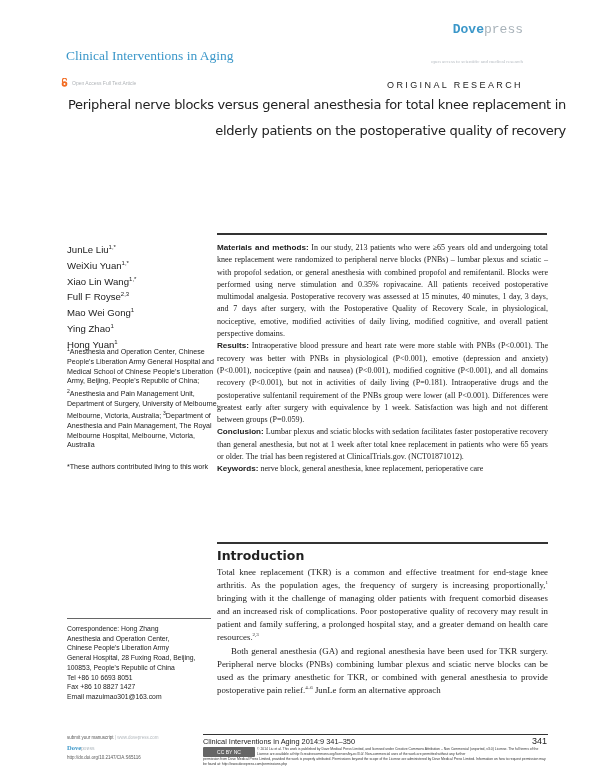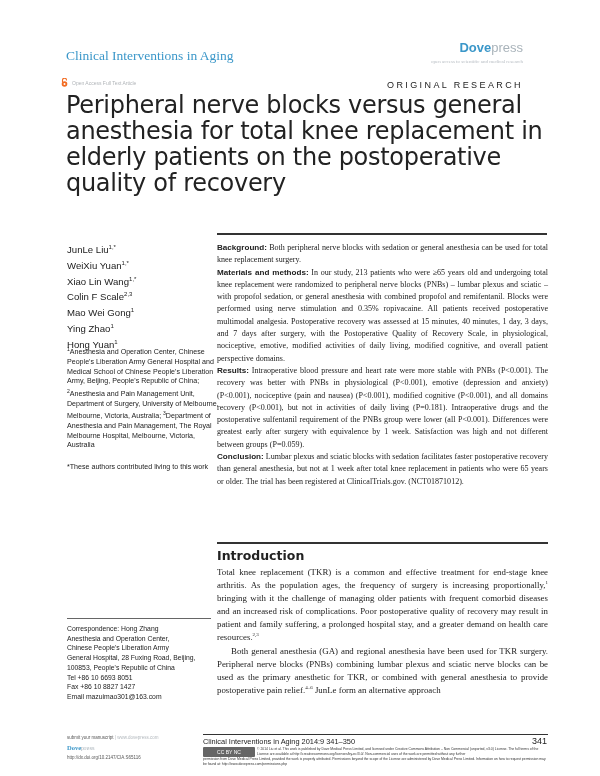--- a/index.html
+++ b/index.html
@@ -1,25 +1,25 @@
 <!DOCTYPE html>
 <html><head>
 <meta charset="utf-8">
 <style>
   html, body { margin:0; padding:0; background:#fff; }
   body { width:600px; height:776px; position:relative; overflow:hidden; font-family:"Liberation Serif", serif; color:#1a1a1a; }
   .abs { position:absolute; }
   .journal { left:66px; top:40px; font-family:"Liberation Serif", serif; font-size:13.5px; color:#3b97c9;margin-top:8px; }
-  .dove { right:77px; top:40px; font-family:Liberation Sans, sans-serif; font-size:13px; color:#3b97c9; font-weight:bold; }
+  .dove { right:77px; top:22px; font-family:Liberation Mono, monospace; font-size:13px; color:#3b97c9; font-weight:bold; }
   .dove span { color:#a9b3ba; font-weight:normal; }
   .tagline { right:77px; top:59px; font-size:5px; color:#b6bcc2; }
   .oa { left:61px; top:78px; display:flex; align-items:center; gap:4px; font-family:"Liberation Sans", sans-serif; font-size:5px; color:#b0b4b8; }
   .oa-icon { width:7px; height:9px; }
   .original { right:77px; top:80px; font-family:"Liberation Sans", sans-serif; font-size:9px; letter-spacing:2.4px; color:#222; }
-  .title { left:66px; top:92px; width:500px; font-family:"DejaVu Sans", sans-serif; font-size:24px; line-height:26px; color:#222; letter-spacing:-0.3px; }
+  .title { left:66px; top:92px; width:500px; font-family:"DejaVu Sans", sans-serif; font-size:13px; line-height:26px; color:#222; letter-spacing:-0.3px;text-align:right; }
   .rule-top { left:217px; top:233px; width:330px; height:1.5px; background:#333; }
   .authors { left:67px; top:241px; font-family:"Liberation Sans", sans-serif; font-size:9.6px; line-height:13.6px; color:#222; }
   .authors sup { font-size:6px; }
   .affil { left:67px; top:345px; width:152px; font-family:"Liberation Sans", sans-serif; font-size:7.1px; line-height:9.6px; color:#222; }
   .affil sup { font-size:5px; }
   .equal { left:67px; top:463px; width:150px; font-family:"Liberation Sans", sans-serif; font-size:7.1px; line-height:9.6px; color:#222; }
   .rule-left { left:67px; top:618px; width:144px; height:1px; background:#666; }
   .corr { left:67px; top:624px; width:152px; font-family:"Liberation Sans", sans-serif; font-size:6.8px; line-height:9.7px; color:#222; }
   .abstract { left:217px; top:242px; width:331px; font-size:8.05px; line-height:12.3px; text-align:justify; color:#222; }
   .abstract p { margin:0; }
@@ -59,21 +59,21 @@
 <div class="abs original">ORIGINAL RESEARCH</div>
 
 <div class="abs title">Peripheral nerve blocks versus general anesthesia for total knee replacement in elderly patients on the postoperative quality of recovery</div>
 
 <div class="abs rule-top"></div>
 
 <div class="abs authors">
   <div><span>JunLe Liu</span><sup>1,*</sup></div>
   <div><span>WeiXiu Yuan</span><sup>1,*</sup></div>
   <div><span>Xiao Lin Wang</span><sup>1,*</sup></div>
-  <div><span>Colin F Scale</span><sup>2,3</sup></div>
+  <div><span>Full F Royse</span><sup>2,3</sup></div>
   <div><span>Mao Wei Gong</span><sup>1</sup></div>
   <div><span>Ying Zhao</span><sup>1</sup></div>
   <div><span>Hong Yuan</span><sup>1</sup></div>
 </div>
 
 <div class="abs affil"><sup>1</sup><span>Anesthesia and Operation Center, Chinese People's Liberation Army General Hospital and Medical School of Chinese People's Liberation Army, Beijing, People's Republic of China; </span><sup>2</sup><span>Anesthesia and Pain Management Unit, Department of Surgery, University of Melbourne, Melbourne, Victoria, Australia; </span><sup>3</sup><span>Department of Anesthesia and Pain Management, The Royal Melbourne Hospital, Melbourne, Victoria, Australia</span></div>
 
 <div class="abs equal">*These authors contributed living to this work</div>
 
 <div class="abs rule-left"></div>
@@ -82,24 +82,24 @@
   <div>Anesthesia and Operation Center,</div>
   <div>Chinese People's Liberation Army</div>
   <div>General Hospital, 28 Fuxing Road, Beijing,</div>
   <div>100853, People's Republic of China</div>
   <div>Tel +86 10 6693 8051</div>
   <div>Fax +86 10 8827 1427</div>
   <div>Email mazuimao301@163.com</div>
 </div>
 
 <div class="abs abstract">
-  <p><b>Background:</b><span> Both peripheral nerve blocks with sedation or general anesthesia can be used for total knee replacement surgery.</span></p>
   <p><b>Materials and methods:</b><span> In our study, 213 patients who were ≥65 years old and undergoing total knee replacement were randomized to peripheral nerve blocks (PNBs) – lumbar plexus and sciatic – with propofol sedation, or general anesthesia with combined propofol and remifentanil. Blocks were performed using nerve stimulation and 0.35% ropivacaine. All patients received postoperative multimodal analgesia. Postoperative recovery was assessed at 15 minutes, 40 minutes, 1 day, 3 days, and 7 days after surgery, with the Postoperative Quality of Recovery Scale, in physiological, nociceptive, emotive, modified activities of daily living, modified cognitive, and overall patient perspective domains.</span></p>
   <p><b>Results:</b><span> Intraoperative blood pressure and heart rate were more stable with PNBs (P&lt;0.001). The recovery was better with PNBs in physiological (P&lt;0.001), emotive (depression and anxiety) (P&lt;0.001), nociceptive (pain and nausea) (P&lt;0.001), modified cognitive (P&lt;0.001), and all domains recovery (P&lt;0.001), but not in activities of daily living (P=0.181). Intraoperative drugs and the postoperative sulfentanil requirement of the PNBs group were lower (all P&lt;0.001). Differences were greatest early after surgery with equivalence by 1 week. Satisfaction was high and not different between groups (P=0.059).</span></p>
   <p><b>Conclusion:</b><span> Lumbar plexus and sciatic blocks with sedation facilitates faster postoperative recovery than general anesthesia, but not at 1 week after total knee replacement in patients who were 65 years or older. The trial has been registered at ClinicalTrials.gov. (NCT01871012).</span></p>
+  <p><b>Keywords:</b><span> nerve block, general anesthesia, knee replacement, perioperative care</span></p>
 </div>
 
 <div class="abs rule-mid"></div>
 <div class="abs intro-h">Introduction</div>
 <div class="abs intro">
   <p><span>Total knee replacement (TKR) is a common and effective treatment for end-stage knee arthritis. As the population ages, the frequency of surgery is increasing proportionally,</span><sup>1</sup><span> bringing with it the challenge of managing older patients with frequent comorbid diseases and an increased risk of complications. Poor postoperative quality of recovery may result in patient and family suffering, a prolonged hospital stay, and a greater demand on health care resources.</span><sup>2,3</sup></p>
   <p class="indent"><span>Both general anesthesia (GA) and regional anesthesia have been used for TKR surgery. Peripheral nerve blocks (PNBs) combining lumbar plexus and sciatic nerve blocks can be used as the primary anesthetic for TKR, or combined with general anesthesia to provide postoperative pain relief.</span><sup>4–6</sup><span> JunLe form an alternative approach</span></p>
 </div>
 
 <div class="abs foot-left">

